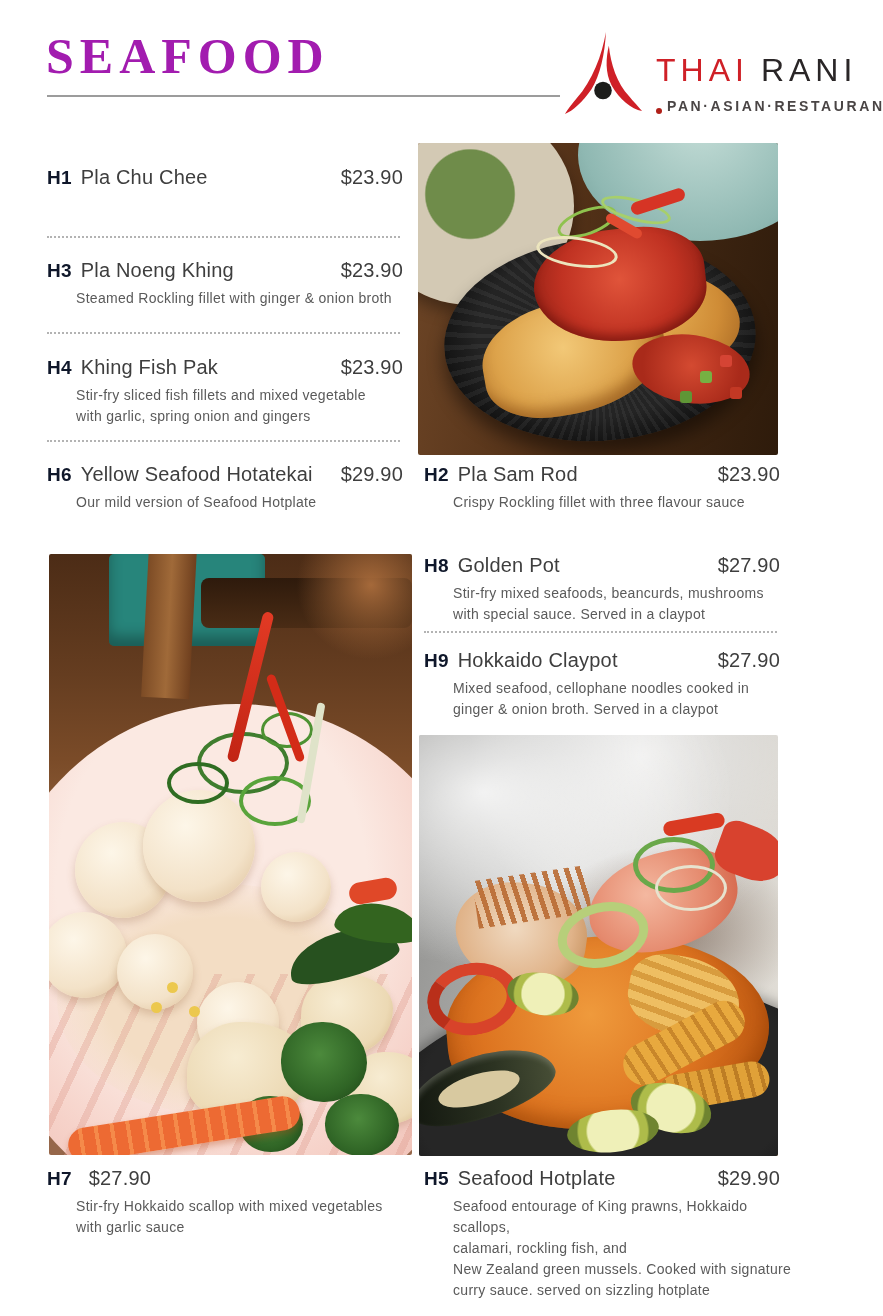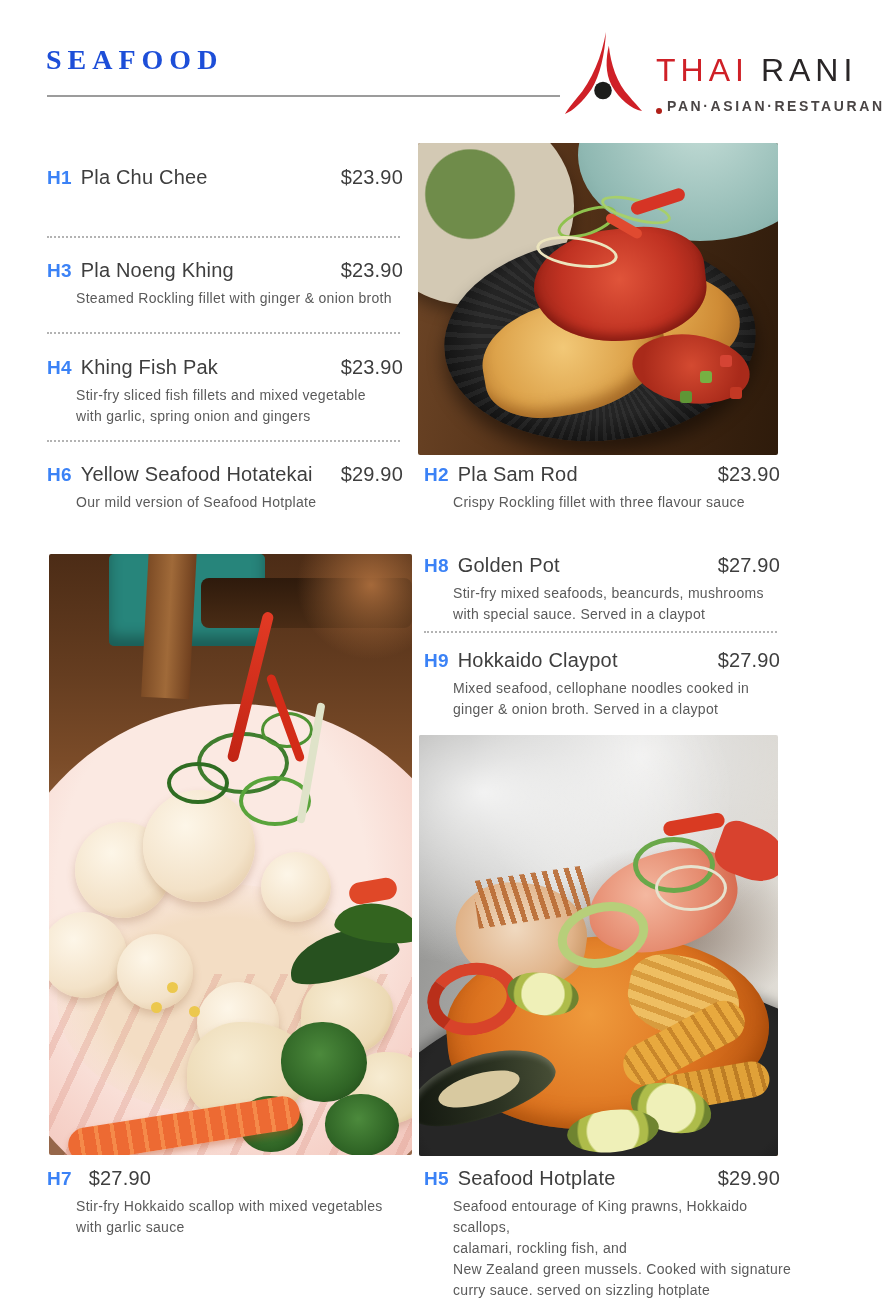--- a/index.html
+++ b/index.html
@@ -1,36 +1,36 @@
 <!DOCTYPE html>
 <html><head>
 <meta charset="utf-8">
 <style>
   * { margin:0; padding:0; box-sizing:border-box; }
   html,body { background:#ffffff; }
   body { font-family:"Liberation Sans", sans-serif; }
   .page { position:relative; width:883px; height:1316px; background:#ffffff; margin:0 auto; overflow:hidden; }
 
   
-  .page-title { position:absolute; left:46px; top:44px; font-family:"Liberation Serif", serif;
-    font-weight:700; font-size:28px; letter-spacing:6px; color:#1d4ed8; }
+  .page-title { position:absolute; left:46px; top:27px; font-family:"Liberation Serif", serif;
+    font-weight:700; font-size:50px; letter-spacing:6px; color:#a21caf; }
   .title-rule { position:absolute; left:47px; top:95px; width:513px; height:2px; background:#9c9c9c; }
 
   .logo-mark { position:absolute; left:563px; top:30px; width:80px; height:86px; }
   .brand-text { position:absolute; left:656px; top:52px; }
   .brand-name { font-size:32px; letter-spacing:5px; color:#2a2627; white-space:nowrap; }
   .brand-name .thai { color:#cf2027; margin-right:12px; }
   .brand-tagline { margin-top:9px; display:flex; align-items:flex-end; gap:5px;
     font-size:14px; font-weight:700; letter-spacing:2.6px; color:#4a4545; white-space:nowrap; }
   .tag-dot { width:6px; height:6px; border-radius:50%; background:#b01f18; flex:0 0 auto; }
 
   
   .item { position:absolute; }
   .item-head { display:flex; align-items:baseline; font-size:20px; color:#3e3e3e; letter-spacing:.2px; }
-  .code { color:#3b82f6; font-weight:700; font-size:19px; margin-right:9px; flex:0 0 auto; }
+  .code { color:#0f172a; font-weight:700; font-size:19px; margin-right:9px; flex:0 0 auto; }
   .name { flex:1 1 auto; }
   .price { flex:0 0 auto; margin-left:8px; }
   .desc { font-size:14px; line-height:21px; color:#5a5a5a; padding-left:29px; margin-top:6px;
     white-space:pre-line; letter-spacing:.3px; }
   .wide-desc .desc { margin-right:-18px; }
   .dotsep { position:absolute; height:0; border-top:2px dotted #b3b3b3; }
 
   
   .photo { position:absolute; overflow:hidden; border-radius:2px; }
   .photo div { position:absolute; }

